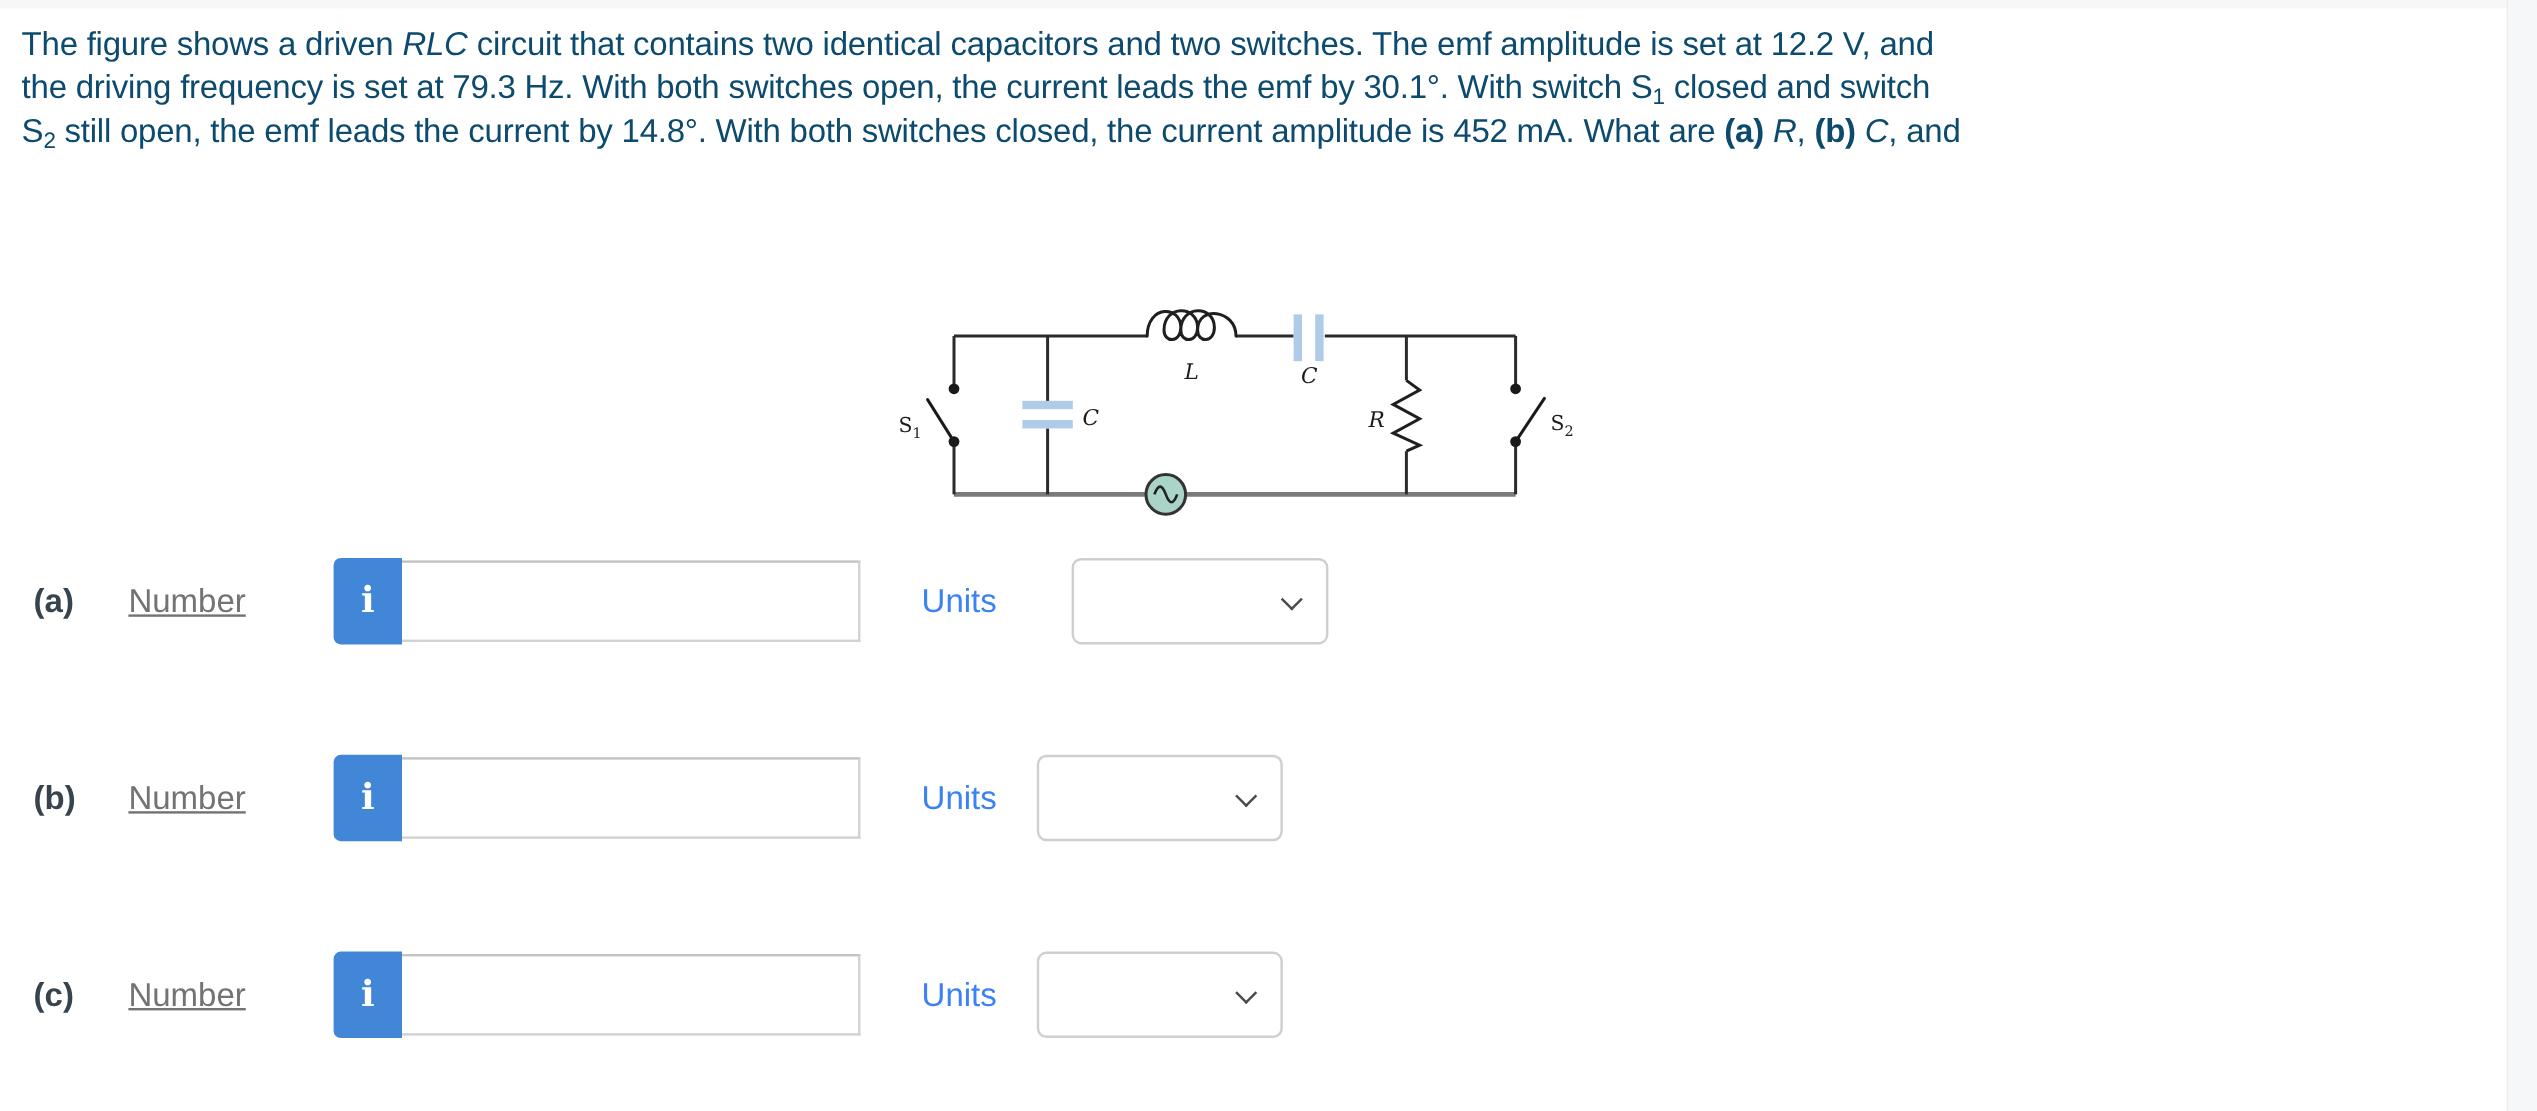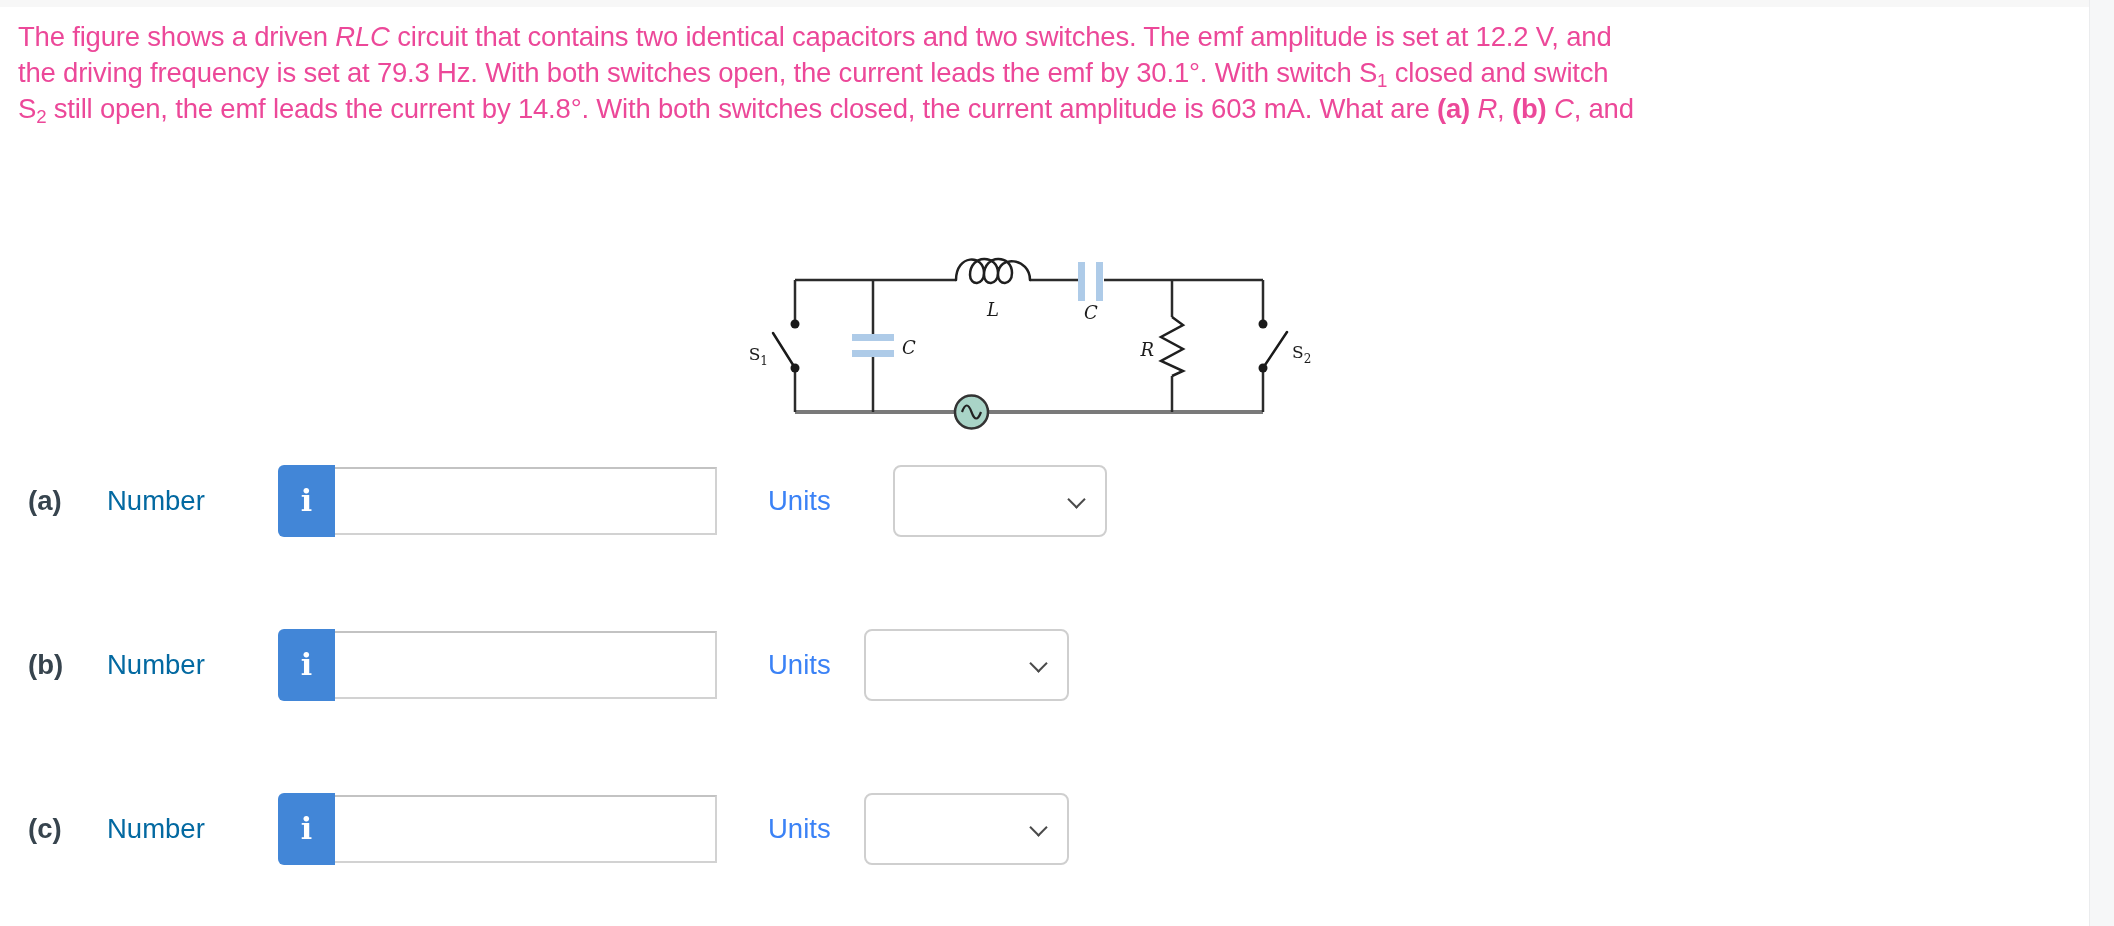--- a/index.html
+++ b/index.html
@@ -4,36 +4,36 @@
 <style>
   html,body{margin:0;padding:0;}
   body{
     width:2114px;height:926px;position:relative;background:#ffffff;
     font-family:"Liberation Sans", sans-serif;color:#37444e;overflow:hidden;
   }
   .top-strip{position:absolute;left:0;top:0;width:2114px;height:7px;background:#f7f7f7;}
   .scroll-gutter{position:absolute;right:0;top:0;width:24px;height:926px;background:#f6f7f8;border-left:1px solid #ebecee;}
 
   
-  .problem{position:absolute;left:18px;top:19px;font-size:27.5px;letter-spacing:-0.2px;color:#ec4899;}
+  .problem{position:absolute;left:18px;top:19px;font-size:27.5px;letter-spacing:-0.2px;color:#0c4a6e;}
   .problem .pline{height:36px;line-height:36px;white-space:nowrap;}
   .seg-i{font-style:italic;}
   .seg-b{font-weight:bold;}
   .seg-sub{font-size:68%;vertical-align:-5px;}
 
   
   .circuit{position:absolute;left:740px;top:240px;width:620px;height:200px;}
   .clabel{font-family:"DejaVu Serif", serif;font-style:italic;font-size:18px;fill:#1c1c1c;}
   .slabel{font-family:"DejaVu Serif", serif;font-style:normal;font-size:17px;fill:#1c1c1c;}
 
   
   .arow{position:absolute;left:0;width:2090px;height:72px;}
   .row-a{top:465px;} .row-b{top:629px;} .row-c{top:793px;}
   .prefix{position:absolute;left:28px;top:0;height:72px;line-height:72px;font-size:27.5px;font-weight:bold;color:#37444e;}
-  .fieldlbl{position:absolute;left:107px;top:0;height:72px;line-height:72px;font-size:27.5px;color:#0369a1;}
+  .fieldlbl{position:absolute;left:107px;top:0;height:72px;line-height:72px;font-size:27.5px;color:#737373;text-decoration:underline;}
   .info-btn{
     position:absolute;left:278px;top:0;width:57px;height:72px;background:#4286d7;
     border:none;border-radius:6px 0 0 6px;color:#ffffff;cursor:pointer;
     font-family:"DejaVu Serif", serif;font-weight:bold;font-size:30px;line-height:72px;text-align:center;padding:0;
   }
   .num-input{
     position:absolute;left:335px;top:2px;width:382px;height:68px;box-sizing:border-box;
     border:2px solid #d2d2d2;border-top-color:#c3c3c3;border-left:none;background:#ffffff;
     font-size:26px;padding:0 12px;color:#37444e;outline:none;
   }
@@ -51,21 +51,21 @@
 </style>
 </head>
 <body>
 
 <div class="top-strip"></div>
 <div class="scroll-gutter"></div>
 
 <div class="problem">
   <div class="pline"><span>The figure shows a driven </span><span class="seg-i">RLC</span><span> circuit that contains two identical capacitors and two switches. The emf amplitude is set at 12.2 V, and</span></div>
   <div class="pline"><span>the driving frequency is set at 79.3 Hz. With both switches open, the current leads the emf by 30.1°. With switch S</span><span class="seg-sub">1</span><span> closed and switch</span></div>
-  <div class="pline"><span>S</span><span class="seg-sub">2</span><span> still open, the emf leads the current by 14.8°. With both switches closed, the current amplitude is 603 mA. What are </span><span class="seg-b">(a)</span><span> </span><span class="seg-i">R</span><span>, </span><span class="seg-b">(b)</span><span> </span><span class="seg-i">C</span><span>, and</span></div>
+  <div class="pline"><span>S</span><span class="seg-sub">2</span><span> still open, the emf leads the current by 14.8°. With both switches closed, the current amplitude is 452 mA. What are </span><span class="seg-b">(a)</span><span> </span><span class="seg-i">R</span><span>, </span><span class="seg-b">(b)</span><span> </span><span class="seg-i">C</span><span>, and</span></div>
 </div>
 
 <div class="circuit">
   <svg width="620" height="200" viewBox="0 0 620 200">
 
     <path d="M55,172 H523" stroke="#7a7a7a" stroke-width="4" fill="none"></path>
 
     <g stroke="#2b2b2b" stroke-width="2.5" fill="none">
       <path d="M55,40 H216"></path>
       <path d="M290,40 H338"></path>

